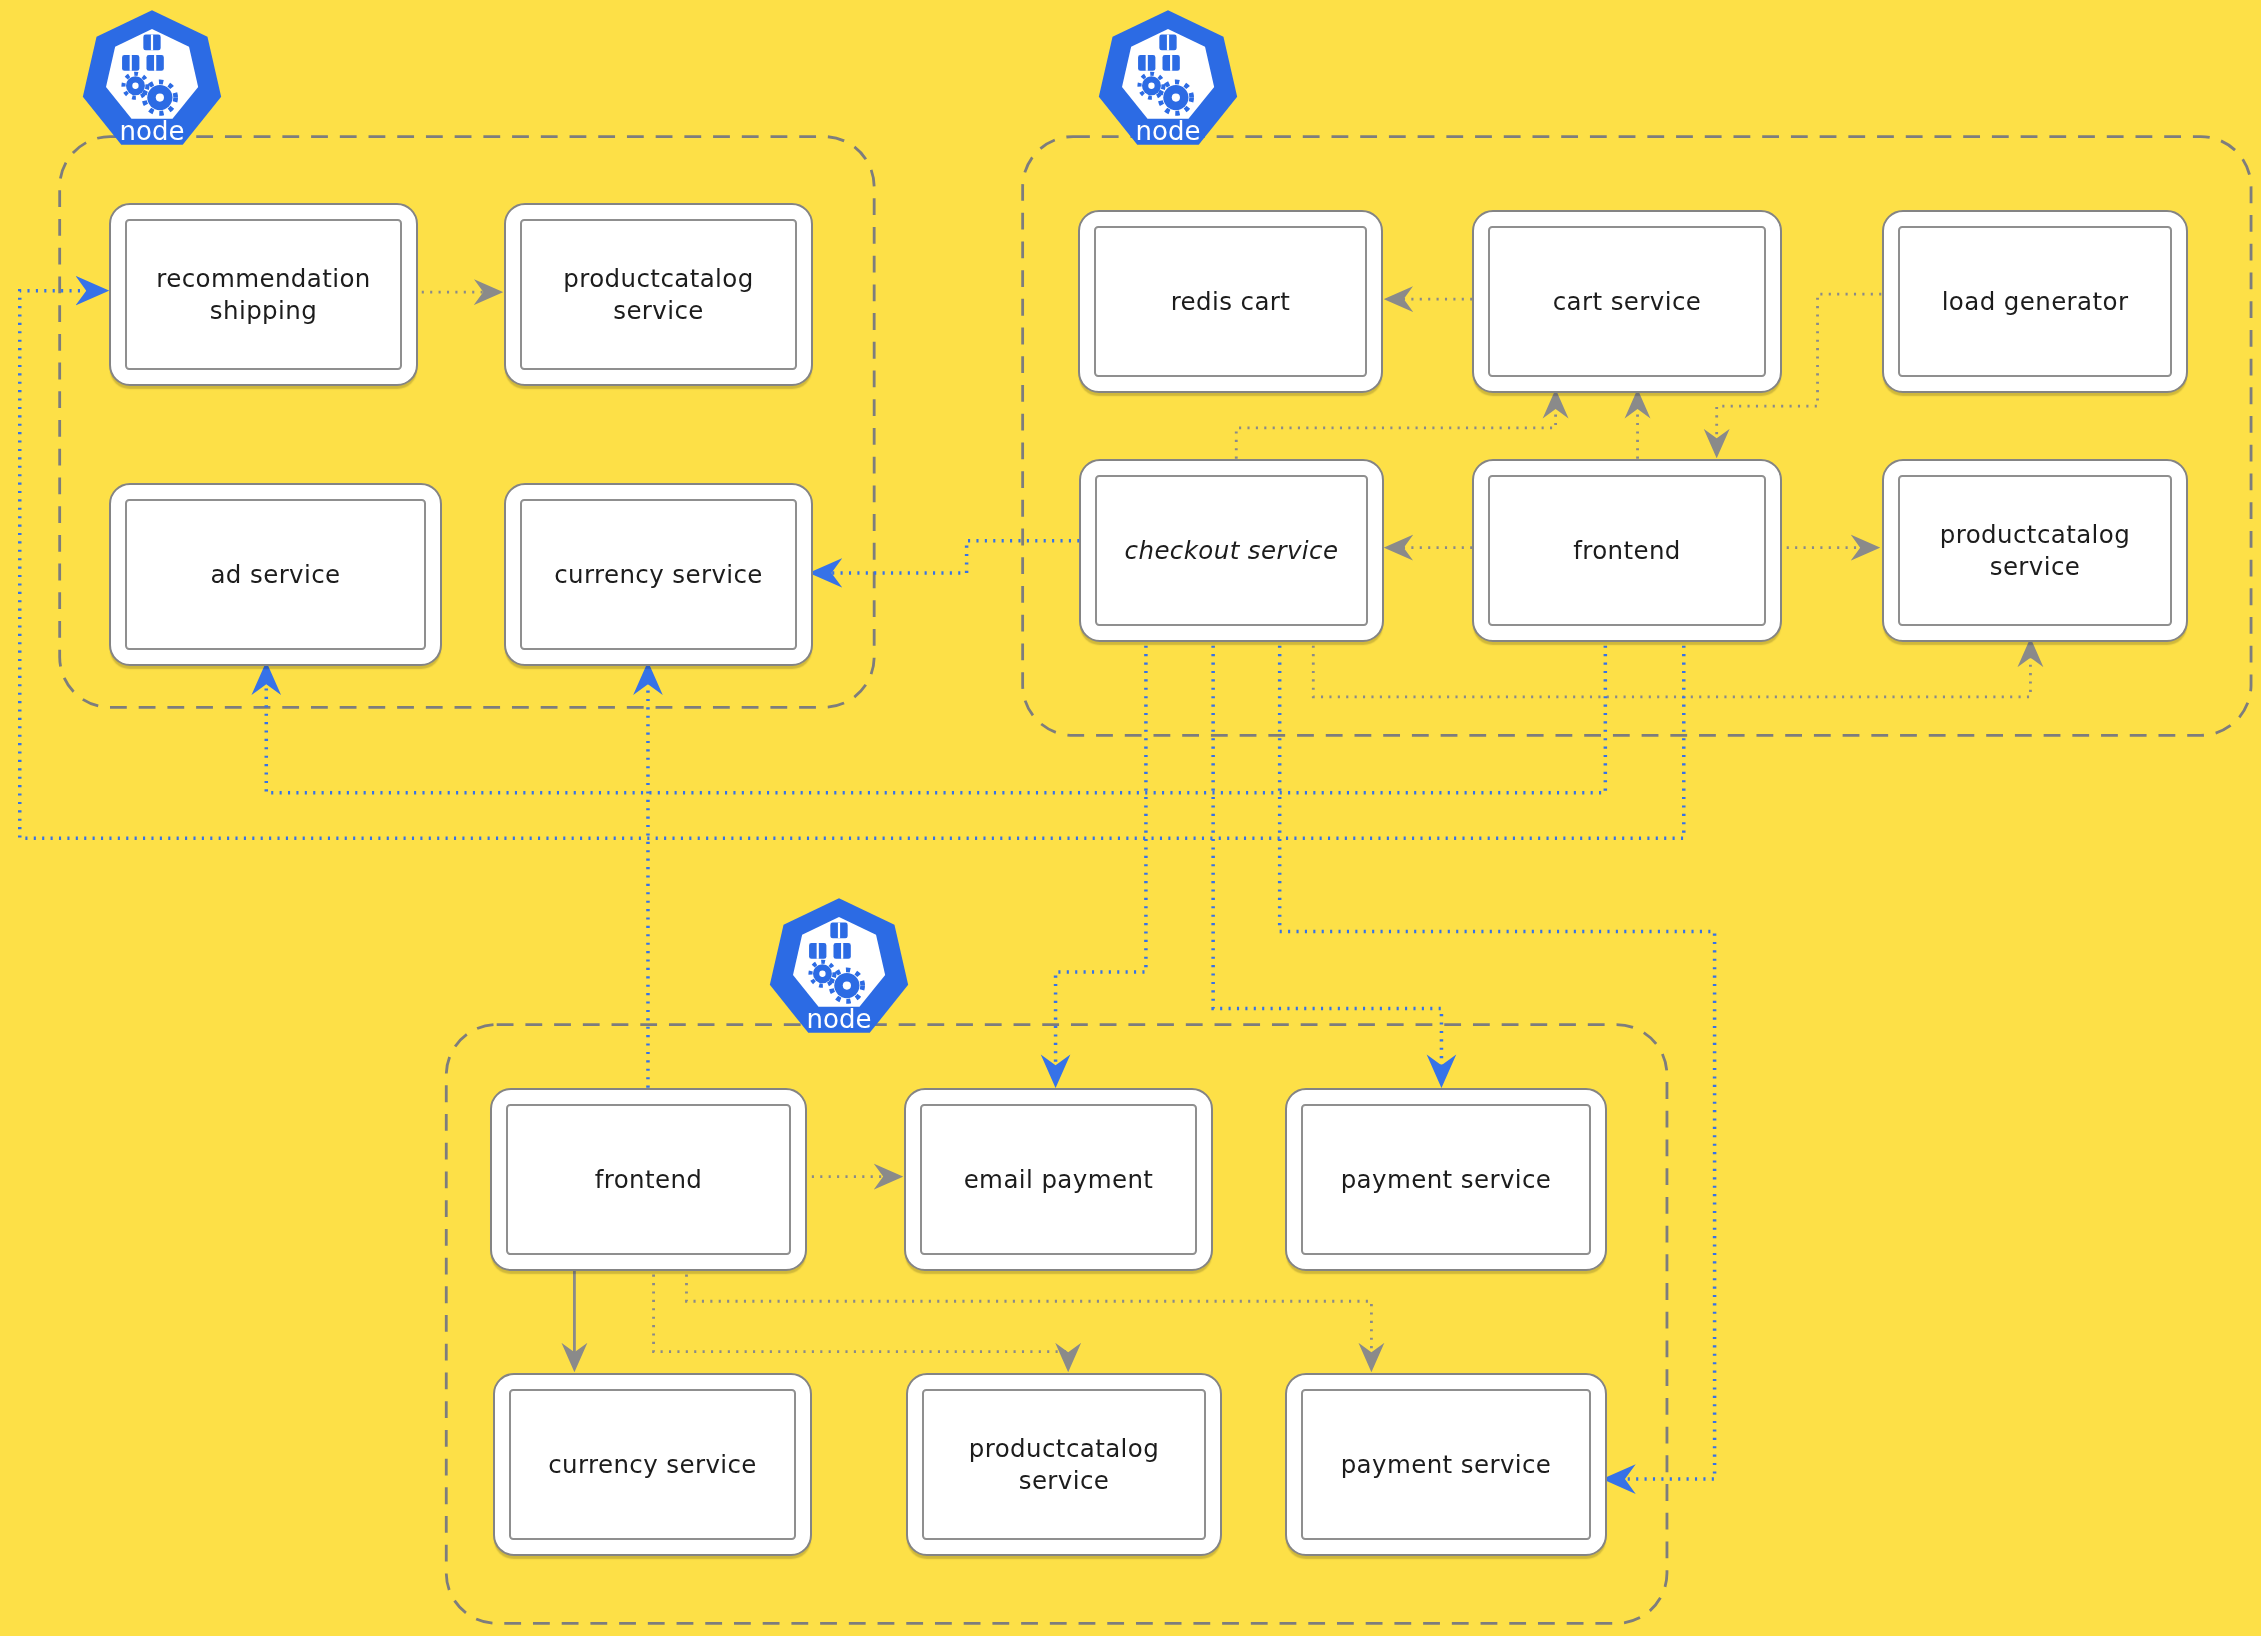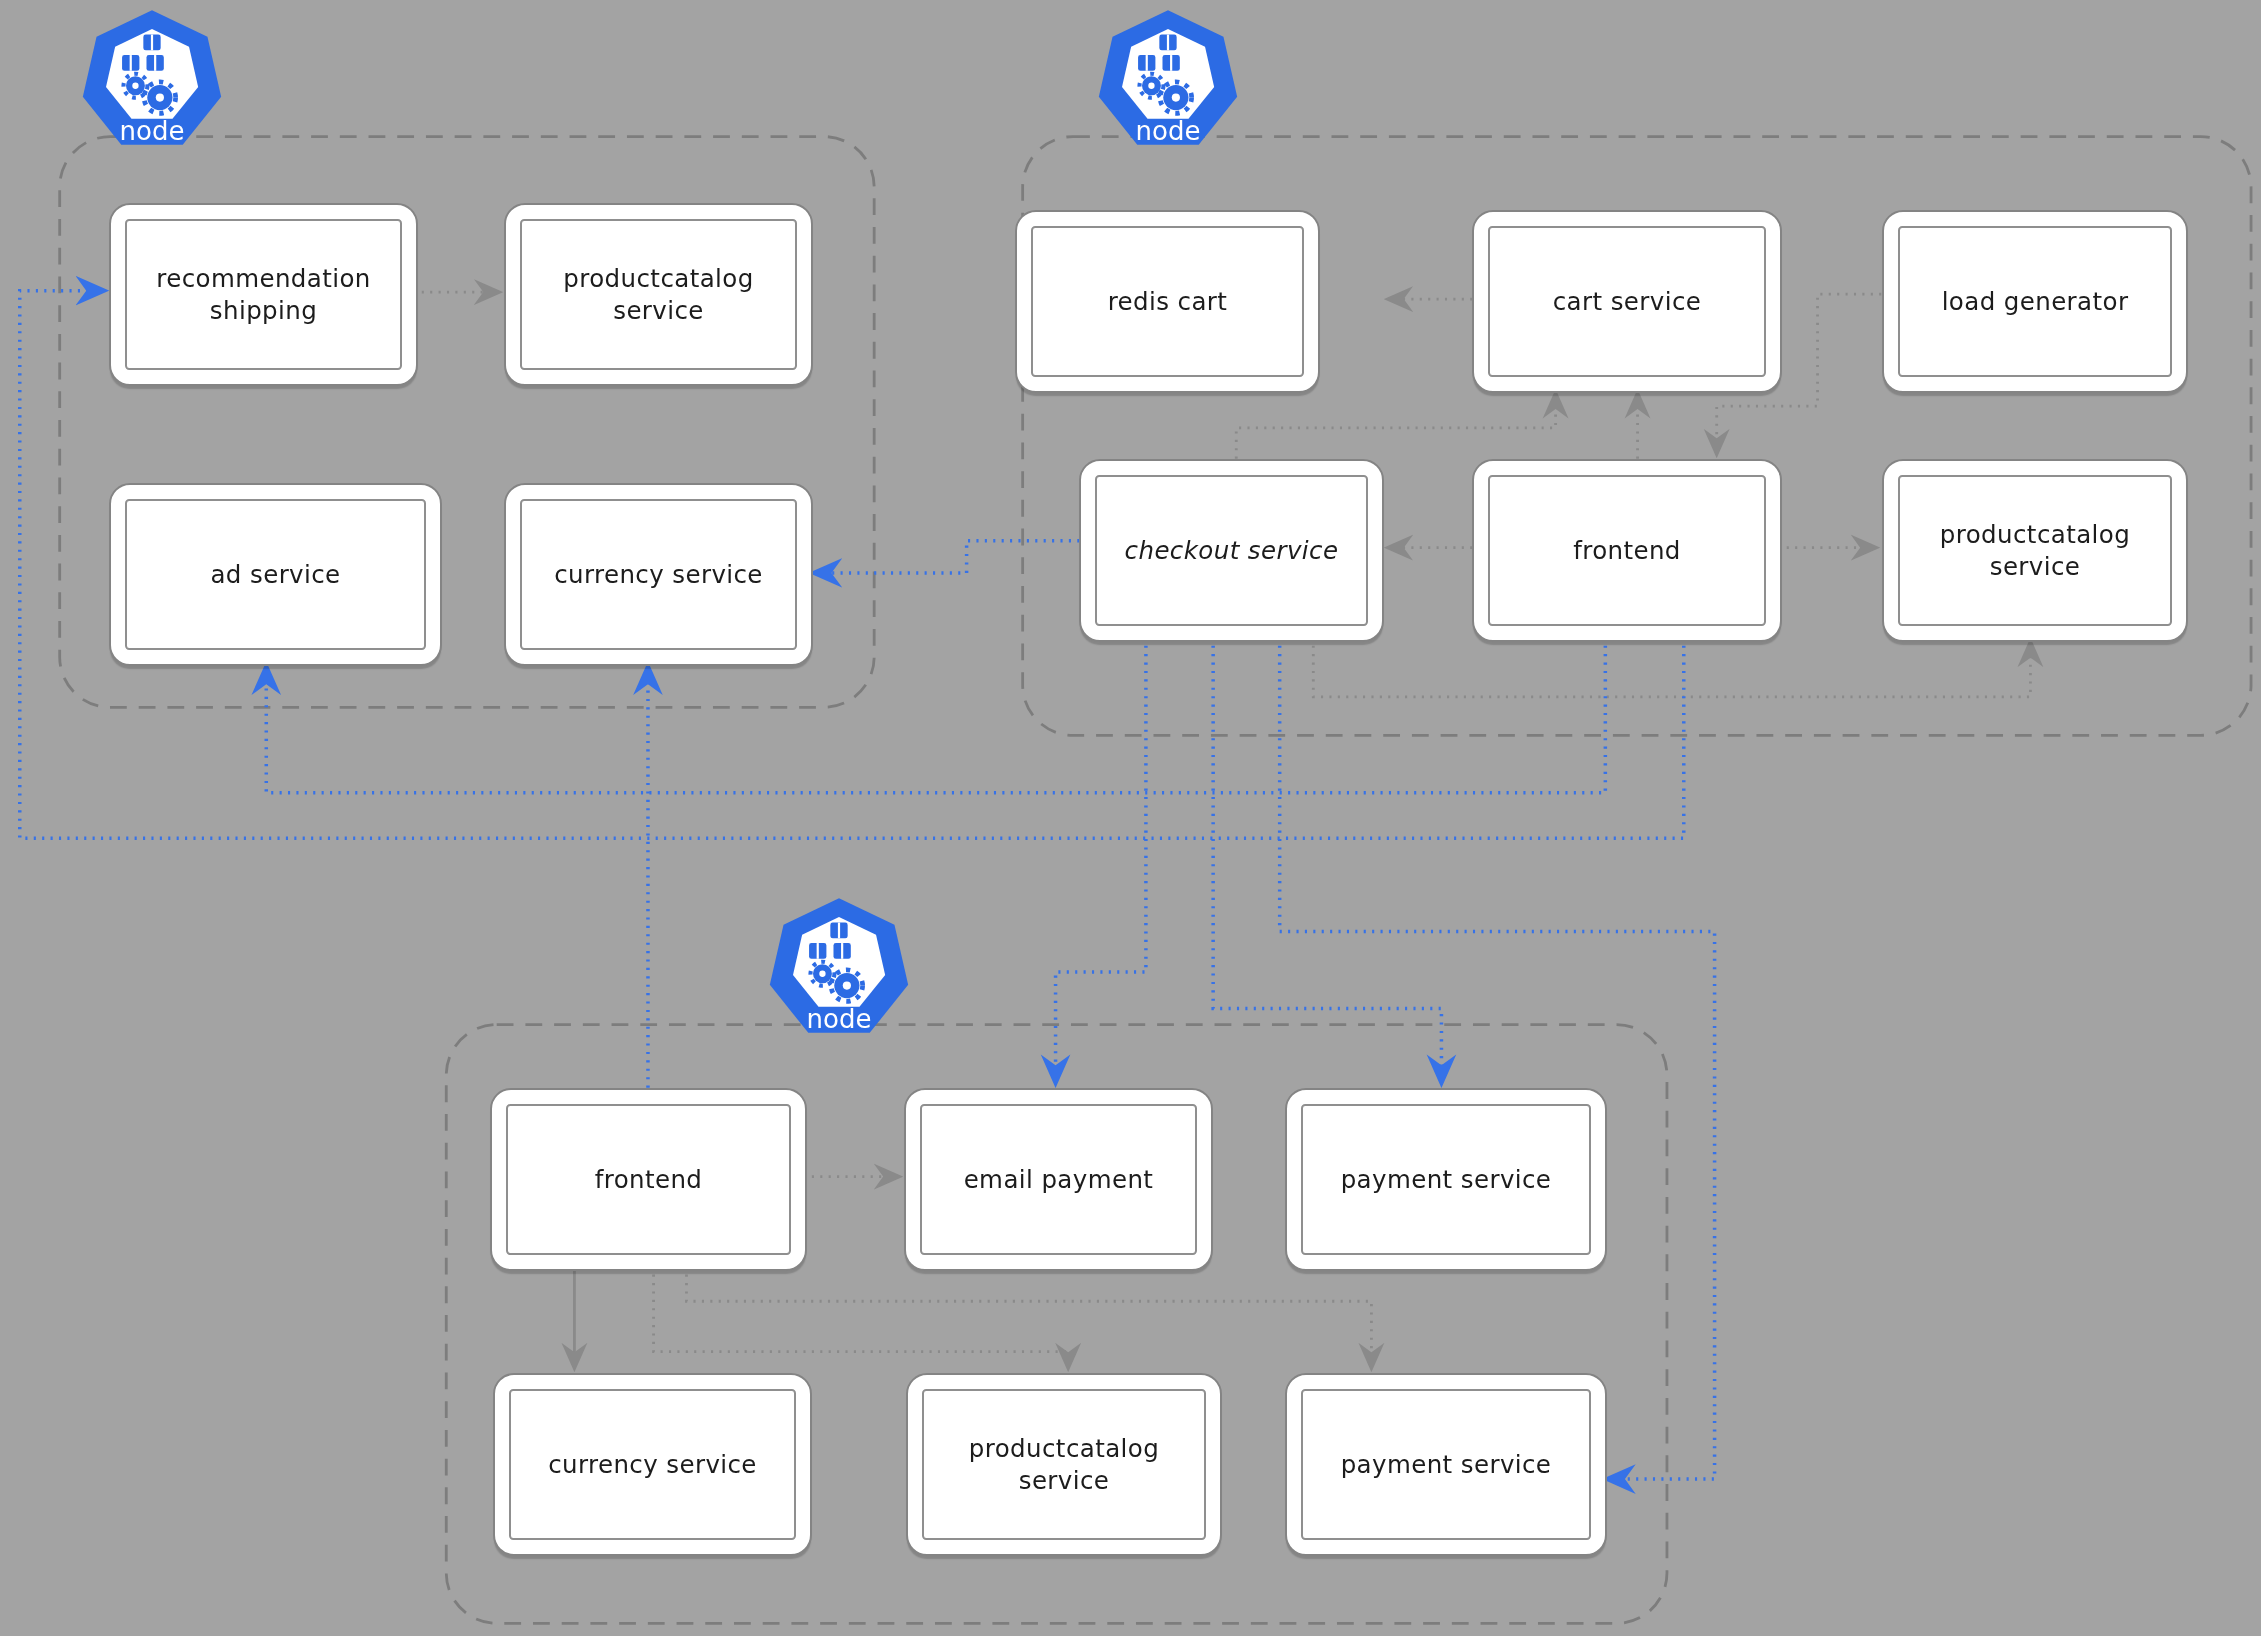--- a/index.html
+++ b/index.html
@@ -1,17 +1,17 @@
 <!DOCTYPE html>
 <html style="font-size:11.2px"><head>
 <meta charset="utf-8">
 <style>
   html,body{margin:0;padding:0;background:#ffffff;}
   body{font-family:"DejaVu Sans","Liberation Sans",sans-serif;}
-  #canvas{position:relative;width:2261px;height:1636px;background:#a3a3a3;overflow:hidden;}
+  #canvas{position:relative;width:2261px;height:1636px;background:#fde047;overflow:hidden;}
   #wires{position:absolute;left:0;top:0;width:2261px;height:1636px;}
   .service-box{position:absolute;background:#ffffff;border:2.8px solid #848484;border-radius:21px;
                box-shadow:0 4.2px 1.4px -1.4px rgba(0,0,0,.18);}
   .service-box .inner{position:absolute;left:14px;top:14px;right:14px;bottom:14px;
                border:2.8px solid #8f8f8f;border-radius:4.2px;background:#ffffff;
                display:flex;align-items:center;justify-content:center;text-align:center;}
   .service-box .lbl{max-width:231px;font-size:24.5px;line-height:32px;color:#1c1c1c;letter-spacing:0.4px;}
   .node-badge{position:absolute;width:160px;height:167px;}
   .node-badge svg{width:100%;height:100%;display:block;}
 </style>
@@ -141,21 +141,21 @@
     <div class="inner">
         <span class="lbl">ad service</span>
       </div>
   </div>
   <div class="service-box" style="left:504px;top:483px;width:305px;height:179px;">
     <div class="inner">
         <span class="lbl">currency service</span>
       </div>
   </div>
 
-  <div class="service-box" style="left:1015px;top:210px;width:301px;height:179px;">
+  <div class="service-box" style="left:1078px;top:210px;width:301px;height:179px;">
     <div class="inner">
         <span class="lbl">redis cart</span>
       </div>
   </div>
   <div class="service-box" style="left:1882px;top:210px;width:302px;height:179px;">
     <div class="inner">
         <span class="lbl">load generator</span>
       </div>
   </div>
   <div class="service-box" style="left:1472px;top:210px;width:306px;height:179px;">

